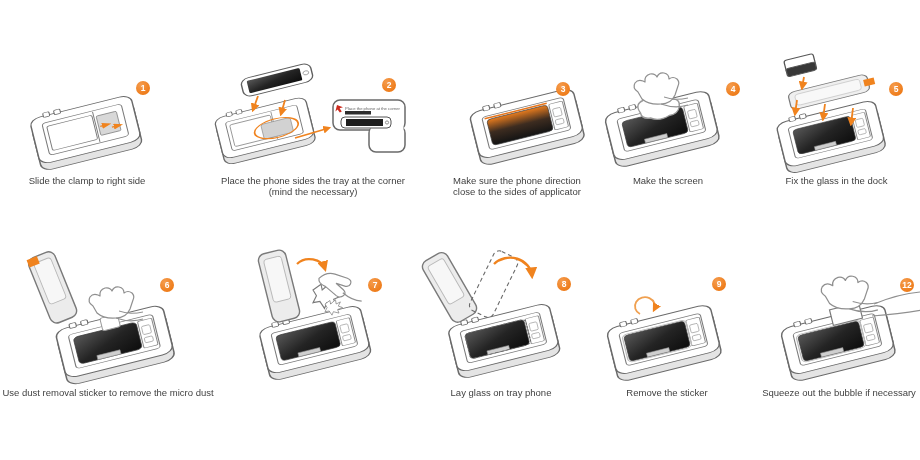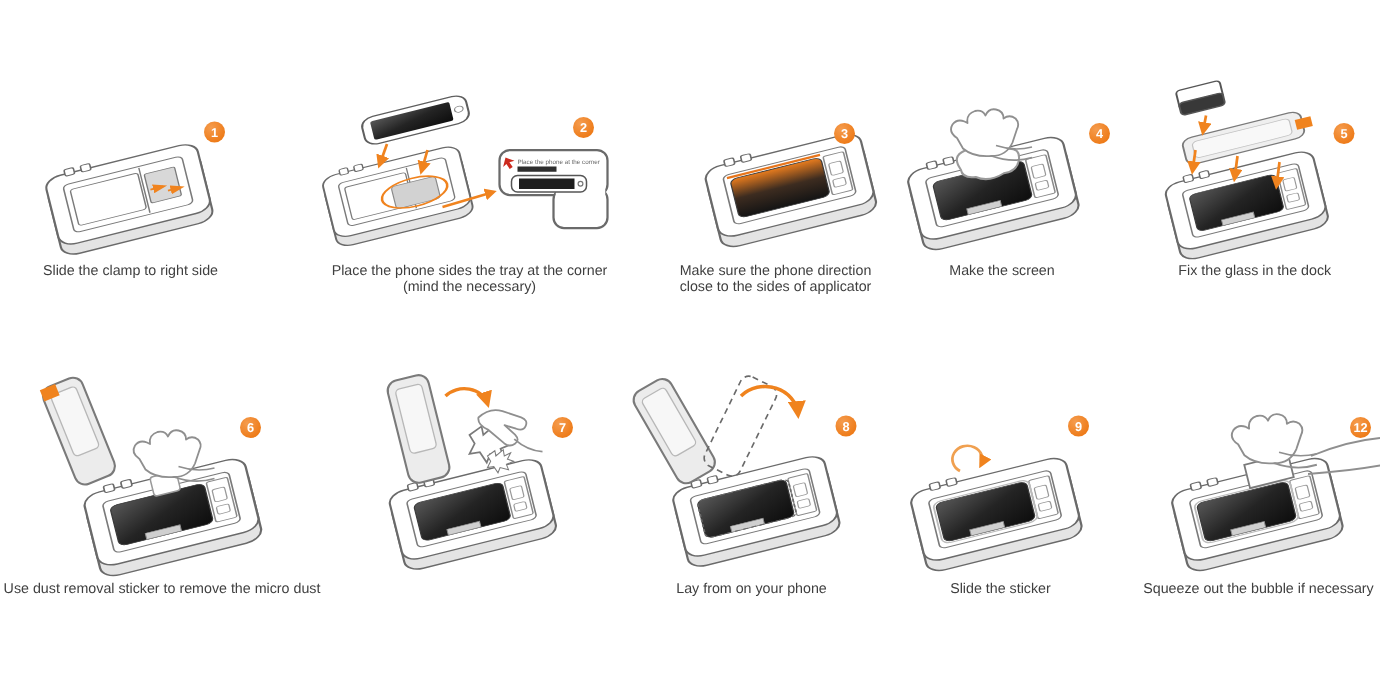--- a/index.html
+++ b/index.html
@@ -250,36 +250,36 @@
     <g transform="translate(50,64) rotate(-30)">
           <use href="#glassStand"></use>
         </g>
     <g transform="translate(64,60) rotate(26)">
       <rect x="-13" y="-64" width="26" height="66" rx="6" fill="none" stroke="#6a6a6a" stroke-width="1.1" stroke-dasharray="4,3"></rect>
     </g>
     <path d="M78,12 a22,20 0 0 1 38,12" stroke="#f0831e" stroke-width="2.4" fill="none" marker-end="url(#mo)"></path>
   </svg>
   <div class="badge" style="left:141px;top:25px">8</div>
   <div class="cap">
-        <div>Lay from on your phone</div>
+        <div>Lay glass on tray phone</div>
       </div>
 </div>
 
 <div class="cell r2" style="left:592px;top:252px;width:150px;height:200px">
   <svg width="150" height="134">
     <use href="#tray" transform="translate(72,90) scale(0.82)"></use>
     <g transform="translate(72,90) scale(0.82) rotate(-14) scale(1,0.62)">
       <use href="#wellPhone"></use>
       <rect x="-48" y="-33" width="80" height="56" rx="7" fill="none" stroke="#bcbcbc" stroke-width="1.5"></rect>
     </g>
     <path d="M48,62 a10,9 0 1 1 14,-4" stroke="#f0a050" stroke-width="1.8" fill="none" marker-end="url(#mo)"></path>
   </svg>
   <div class="badge" style="left:120px;top:25px">9</div>
   <div class="cap">
-        <div>Slide the sticker</div>
+        <div>Remove the sticker</div>
       </div>
 </div>
 
 <div class="cell r2" style="left:754px;top:252px;width:170px;height:200px">
   <svg width="170" height="134">
     <use href="#tray" transform="translate(84,90) scale(0.82)"></use>
     <g transform="translate(84,90) scale(0.82) rotate(-14) scale(1,0.62)">
       <use href="#wellPhone"></use>
       <rect x="-48" y="-33" width="80" height="56" rx="7" fill="none" stroke="#bcbcbc" stroke-width="1.5"></rect>
     </g>

